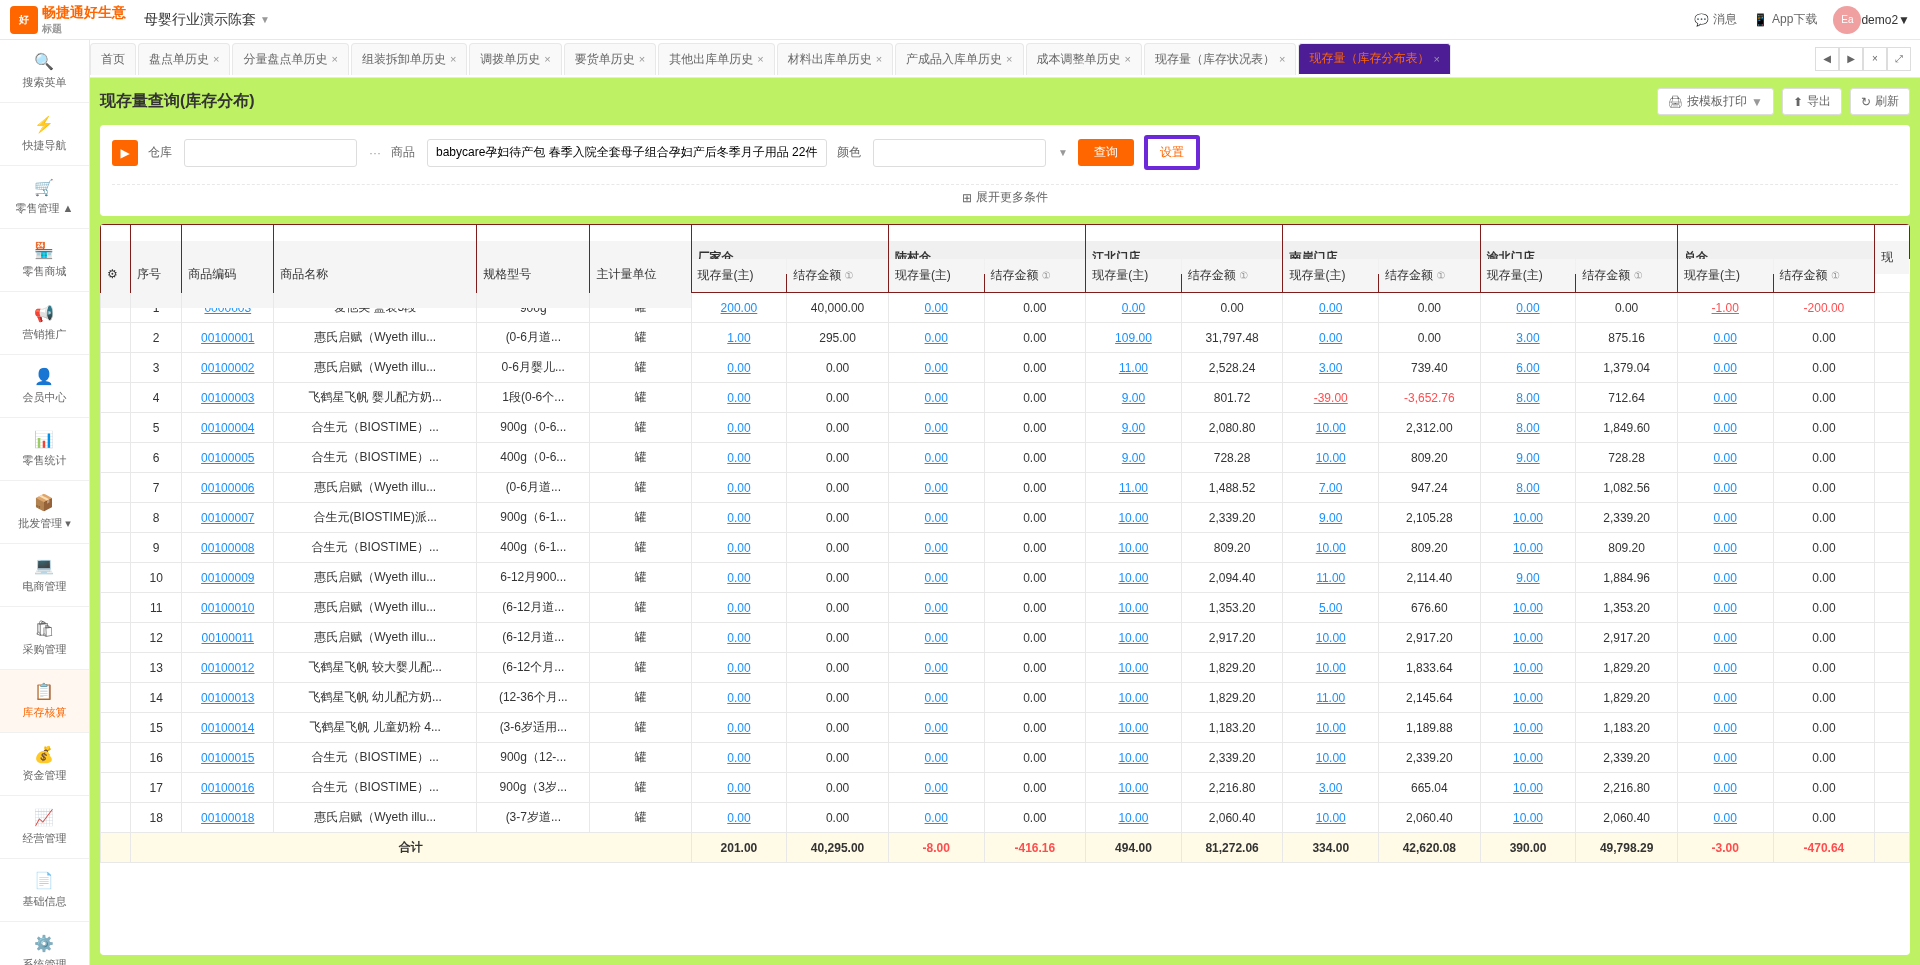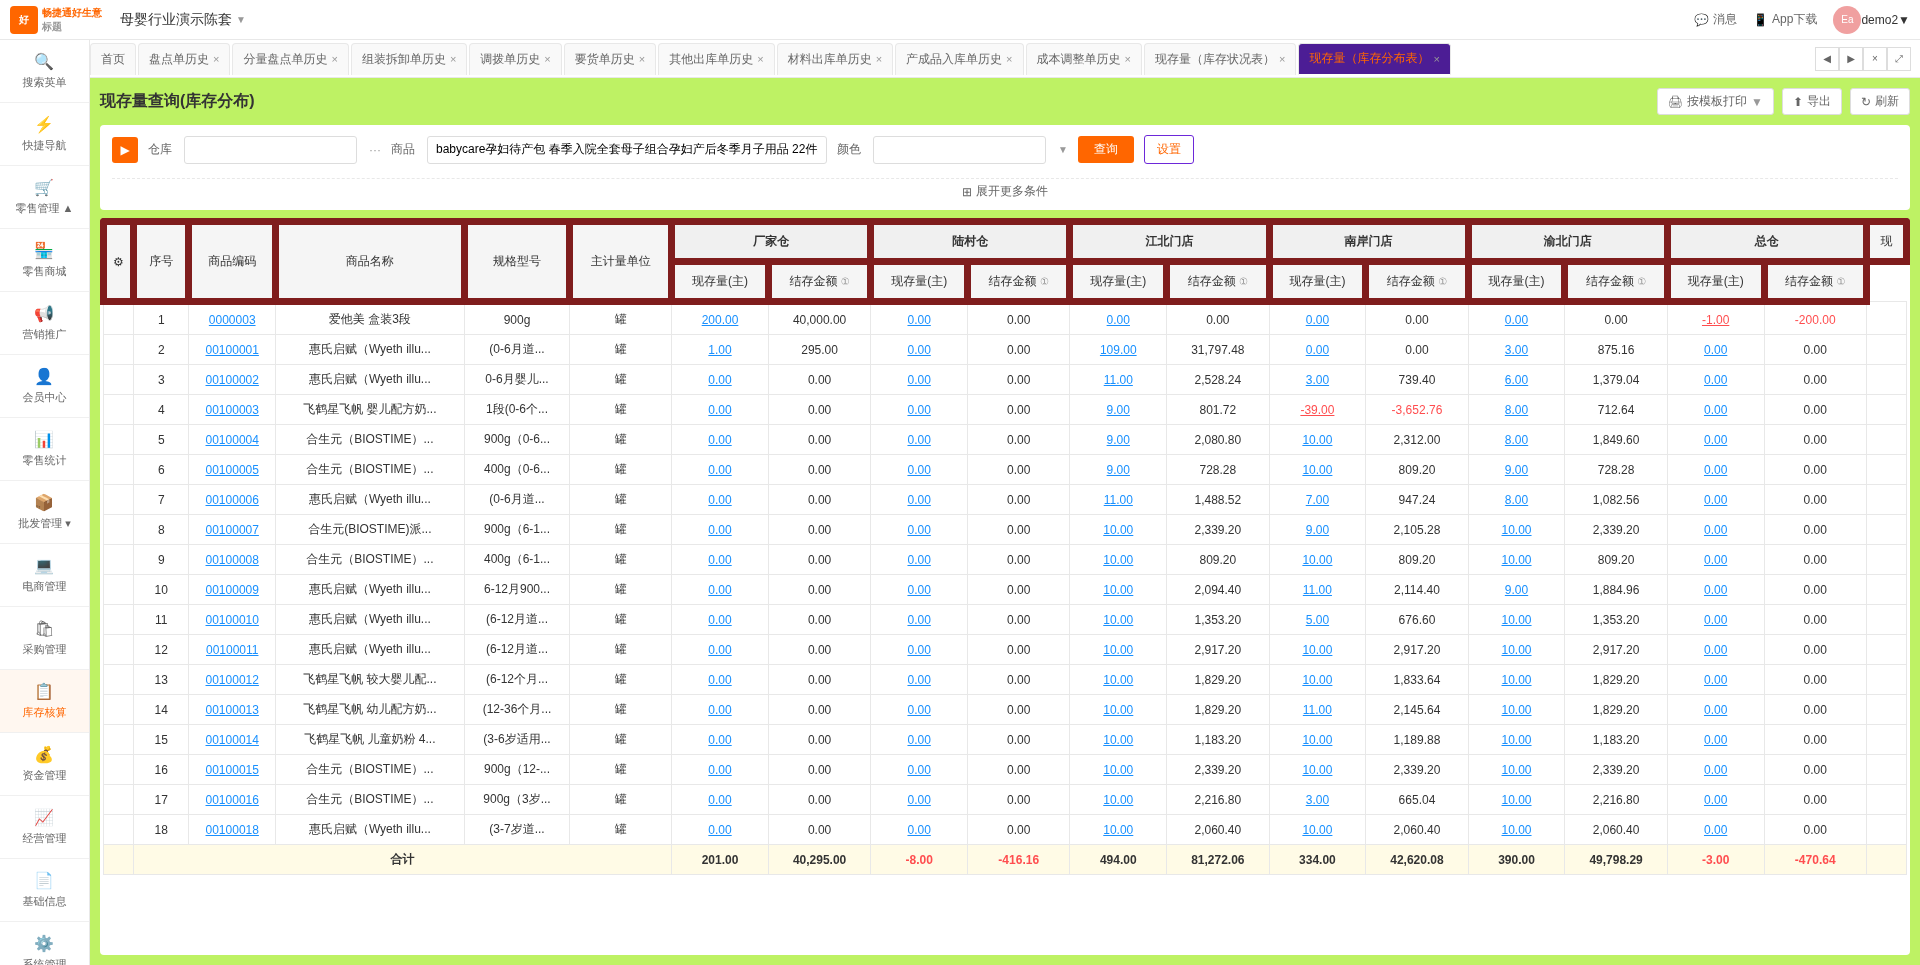--- a/index.html
+++ b/index.html
@@ -50,27 +50,27 @@
 
     
     .filter-area { background: #fff; border-radius: 4px; padding: 10px 12px; margin-bottom: 8px; display: flex; align-items: center; gap: 10px; flex-wrap: wrap; }
     .filter-toggle { width: 26px; height: 26px; background: #ff6600; border-radius: 3px; display: flex; align-items: center; justify-content: center; color: white; cursor: pointer; flex-shrink: 0; }
     .filter-field { display: flex; align-items: center; gap: 12px; }
     .filter-label { color: #666; font-size: 12px; white-space: nowrap; }
     .filter-input { border: 1px solid #ddd; border-radius: 3px; padding: 4px 8px; font-size: 12px; height: 28px; min-width: 80px; }
     .filter-input-long { min-width: 400px; }
     .filter-expand { display: flex; align-items: center; gap: 4px; color: #666; cursor: pointer; font-size: 12px; width: 100%; justify-content: center; padding-top: 4px; border-top: 1px dashed #e8e8e8; margin-top: 4px; }
     .query-btn { background: #ff6600; color: white; border: none; border-radius: 3px; padding: 5px 16px; cursor: pointer; font-size: 12px; }
-    .settings-btn { background: #fff; color: #ff6600; border: 1px solid #6d28d9; border-radius: 3px; padding: 5px 12px; cursor: pointer; font-size: 12px; }
+    .settings-btn { background: #fff; color: #ff6600; border: 4px solid #6d28d9; border-radius: 3px; padding: 5px 12px; cursor: pointer; font-size: 12px; }
     .filter-dots { color: #999; }
 
     
     .table-container { flex: 1; overflow: auto; background: #fff; border-radius: 4px; }
     .data-table { width: 100%; border-collapse: collapse; font-size: 12px; }
-    .data-table th { background: #f5f5f5; padding: 8px 6px; text-align: center; border: 7px solid #7f1d1d; font-weight: normal; color: #333; white-space: nowrap; position: sticky; top: 1px; z-index: 2; }
+    .data-table th { background: #f5f5f5; padding: 8px 6px; text-align: left; border: 1px solid #7f1d1d; font-weight: normal; color: #333; white-space: nowrap; position: sticky; top: 16px; z-index: 2; }
     .data-table th.group-header { background: #f0f0f0; font-weight: bold; }
     .data-table td { padding: 6px 6px; text-align: center; border: 1px solid #e8e8e8; color: #333; white-space: nowrap; }
     .data-table tr.total-row td { background: #fffbe6; font-weight: bold; }
     .data-table .num-link { color: #1890ff; text-decoration: underline; cursor: pointer; }
     .data-table .num-negative { color: #ff4d4f; }
     .data-table .settings-col { width: 30px; }
 
     
     .table-container::-webkit-scrollbar { width: 6px; height: 6px; }
     .table-container::-webkit-scrollbar-track { background: #f1f1f1; }
@@ -80,21 +80,21 @@
 </head>
 <body>
 
 <div class="app-container">
 
   <div class="top-bar">
     <div class="top-bar-left">
       <div class="logo-area">
         <div class="logo-icon">好</div>
         <div>
-          <div style="font-size:10px;color:#ff6600;font-weight:bold;">畅捷通好生意</div>
+          <div style="font-size:14px;color:#ff6600;font-weight:bold;">畅捷通好生意</div>
           <div style="font-size:10px;color:#999;">标题</div>
         </div>
       </div>
       <div style="display:flex;align-items:center;gap:4px;margin-left:10px;">
         <span style="font-size:14px;color:#333;">母婴行业演示陈套</span>
         <span style="font-size:10px;color:#999;">▼</span>
       </div>
     </div>
     <div class="top-bar-right">
       <div class="top-bar-btn">

